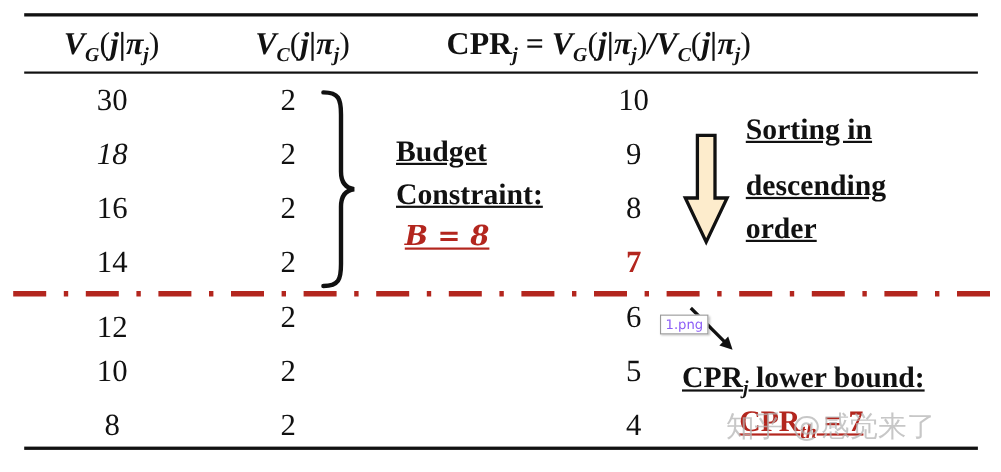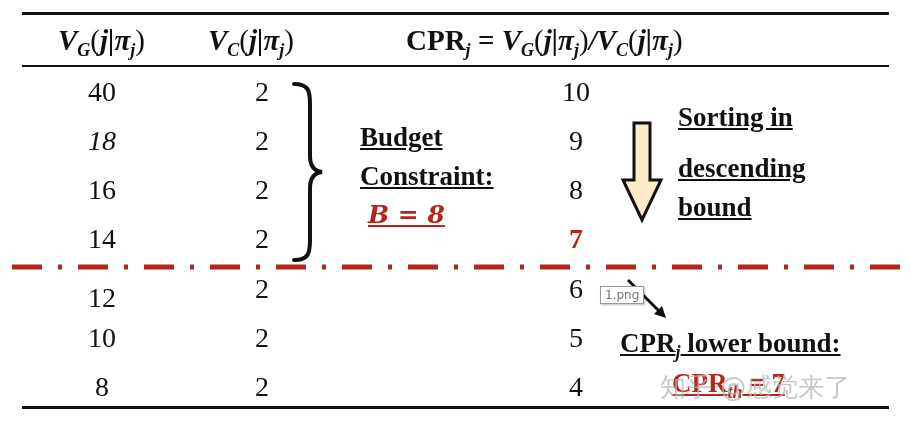--- a/index.html
+++ b/index.html
@@ -12,42 +12,42 @@
     .hdr sub { font-size:18px; vertical-align:-6px; }
     .hdr .up { font-style:normal; }
     .num { position:absolute; font-size:28px; width:60px; text-align:center; line-height:32px; }
     .col1 { left:72px; }
     .col2 { left:232px; }
     .col3 { left:546px; }
     .red { color:#b3261e; }
     .bold { font-weight:bold; }
     .label { position:absolute; font-size:27px; font-weight:bold; line-height:38px; white-space:nowrap;text-decoration:underline; }
     .wm { position:absolute; font-family:"DejaVu Sans",sans-serif; color:rgba(180,180,180,0.75); font-size:26px; }
-    .tag { position:absolute; font-family:"DejaVu Sans",sans-serif; font-size:12px; color:#737373;
+    .tag { position:absolute; font-family:"DejaVu Sans",sans-serif; font-size:12px; color:#8b5cf6;
            background:#fff; border:1px solid #999; padding:1px 4px; box-shadow:1px 1px 2px rgba(0,0,0,0.25); }
   </style>
 </head>
 <body>
 
 <div class="rule" style="top:12px;height:3px;"></div>
 
 <div class="hdr" style="left:38px;">
   <span>V</span><sub>G</sub><span class="up" style="font-weight:normal;">(</span><span>j|π</span><sub>j</sub><span class="up" style="font-weight:normal;">)</span>
 </div>
-<div class="hdr" style="left:188px;">
+<div class="hdr" style="left:212px;">
   <span>V</span><sub>C</sub><span class="up" style="font-weight:normal;">(</span><span>j|π</span><sub>j</sub><span class="up" style="font-weight:normal;">)</span>
 </div>
 <div class="hdr" style="left:386px;">
   <span class="up">CPR</span><sub>j</sub><span class="up"> = </span>V<sub>G</sub><span class="up" style="font-weight:normal;">(</span>j|π<sub>j</sub><span class="up" style="font-weight:normal;">)</span>/V<sub>C</sub><span class="up" style="font-weight:normal;">(</span>j|π<sub>j</sub><span class="up" style="font-weight:normal;">)</span>
 </div>
 
 <div class="rule" style="top:65px;height:2px;"></div>
 
 <div>
-  <div class="num col1" style="top:76px;">40</div>
+  <div class="num col1" style="top:76px;">30</div>
   <div class="num col2" style="top:76px;">2</div>
   <div class="num col3" style="top:76px;">10</div>
 </div>
 <div>
   <div class="num col1" style="top:125px;font-style:italic;">18</div>
   <div class="num col2" style="top:125px;">2</div>
   <div class="num col3" style="top:125px;">9</div>
 </div>
 <div>
   <div class="num col1" style="top:174px;">16</div>
@@ -82,21 +82,21 @@
 <div class="label" style="left:360px;top:118px;">Budget</div>
 <div class="label" style="left:360px;top:157px;text-align:right;">Constraint:</div>
 <div class="label red" style="left:368px;top:196px;font-style:italic;font-family:'DejaVu Serif',serif;font-size:25px;">B = 8</div>
 
 <svg class="abs" style="left:620px;top:120px;" width="44" height="104" viewBox="0 0 44 104">
   <path d="M14 3 L30 3 L30 60 L41 60 L22 100 L3 60 L14 60 Z" fill="#fdeccc" stroke="#111" stroke-width="3" stroke-linejoin="miter"></path>
 </svg>
 
 <div class="label" style="left:678px;top:98px;">Sorting in</div>
 <div class="label" style="left:678px;top:149px;">descending</div>
-<div class="label" style="left:678px;top:188px;">bound</div>
+<div class="label" style="left:678px;top:188px;">order</div>
 
 <svg class="abs" style="left:0;top:262px;" width="910" height="10" viewBox="0 0 910 10">
   <line x1="12" y1="5" x2="900" y2="5" stroke="#b3261e" stroke-width="5" stroke-dasharray="30 16 4 16"></line>
 </svg>
 
 <svg class="abs" style="left:622px;top:276px;" width="50" height="50" viewBox="0 0 50 50">
   <line x1="6" y1="4" x2="40" y2="38" stroke="#111" stroke-width="3"></line>
   <path d="M44 42 L32 38 L40 30 Z" fill="#111"></path>
 </svg>
 

